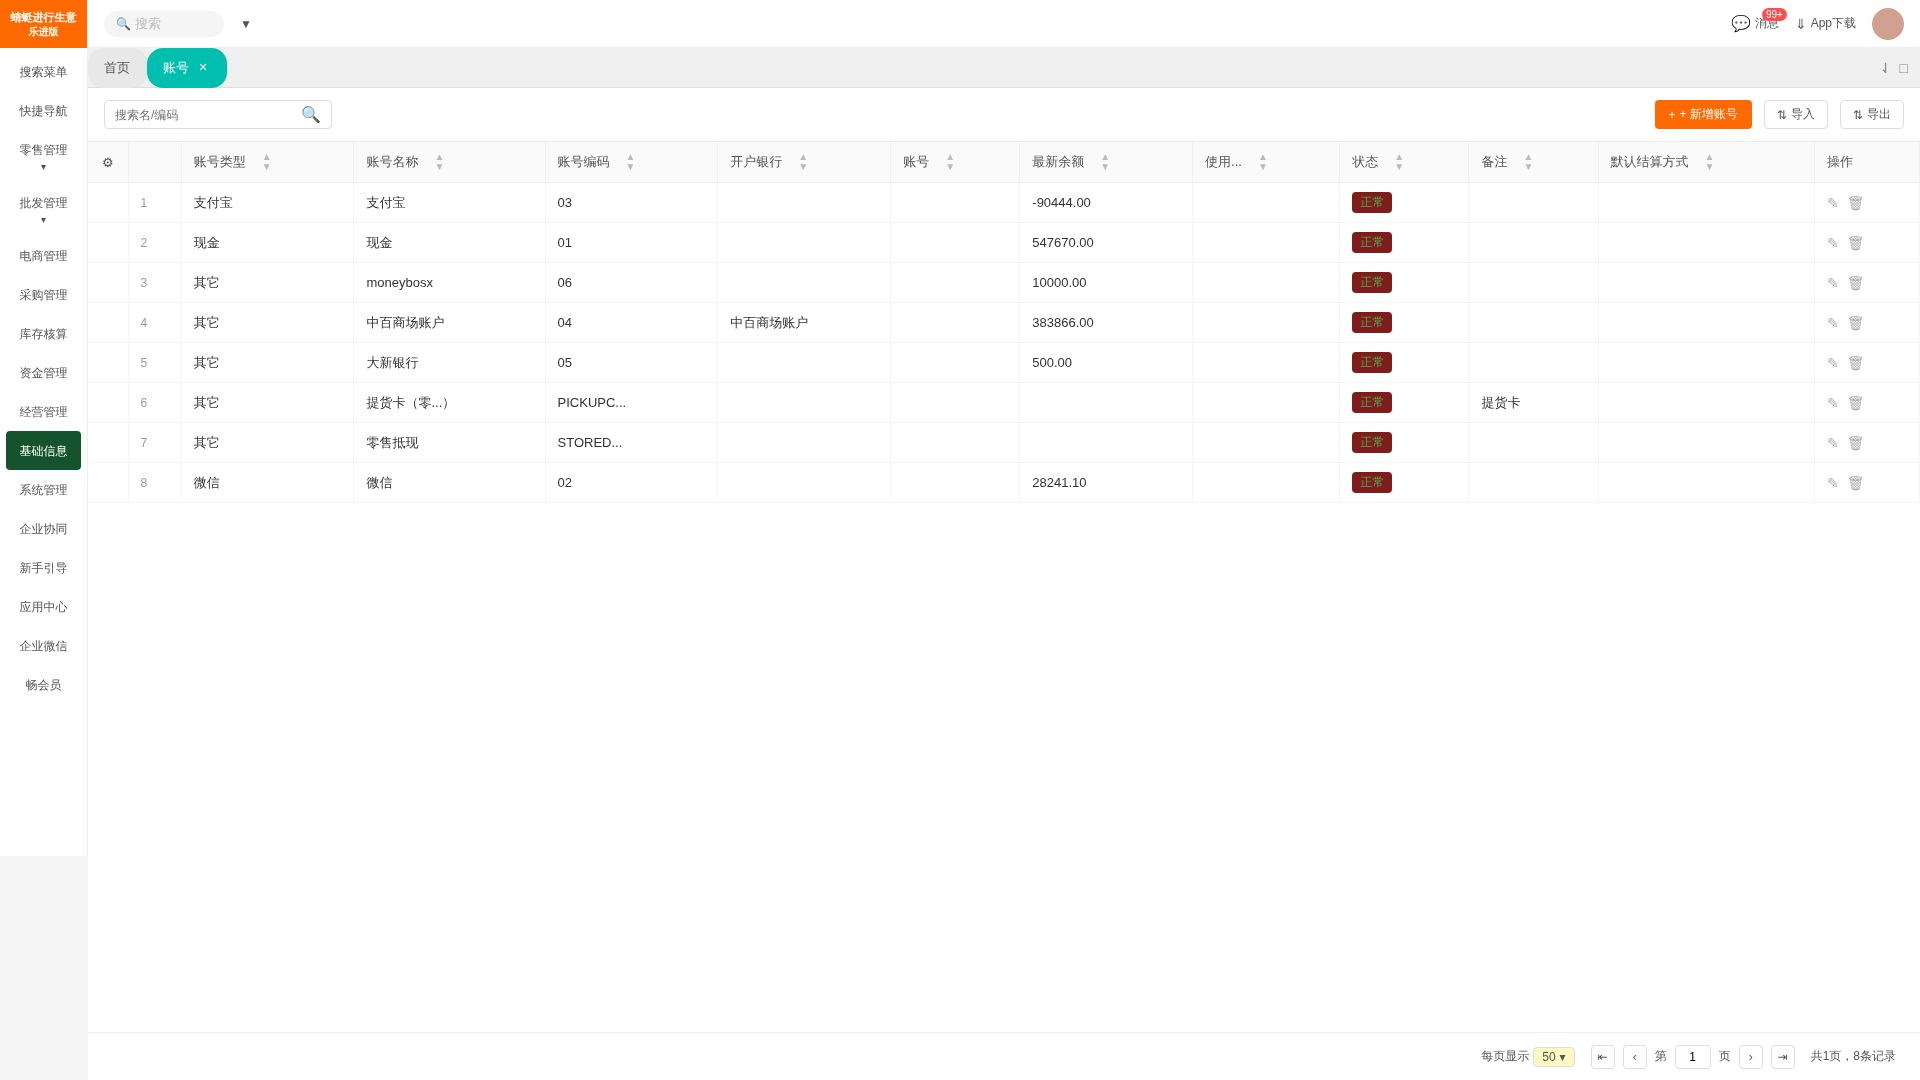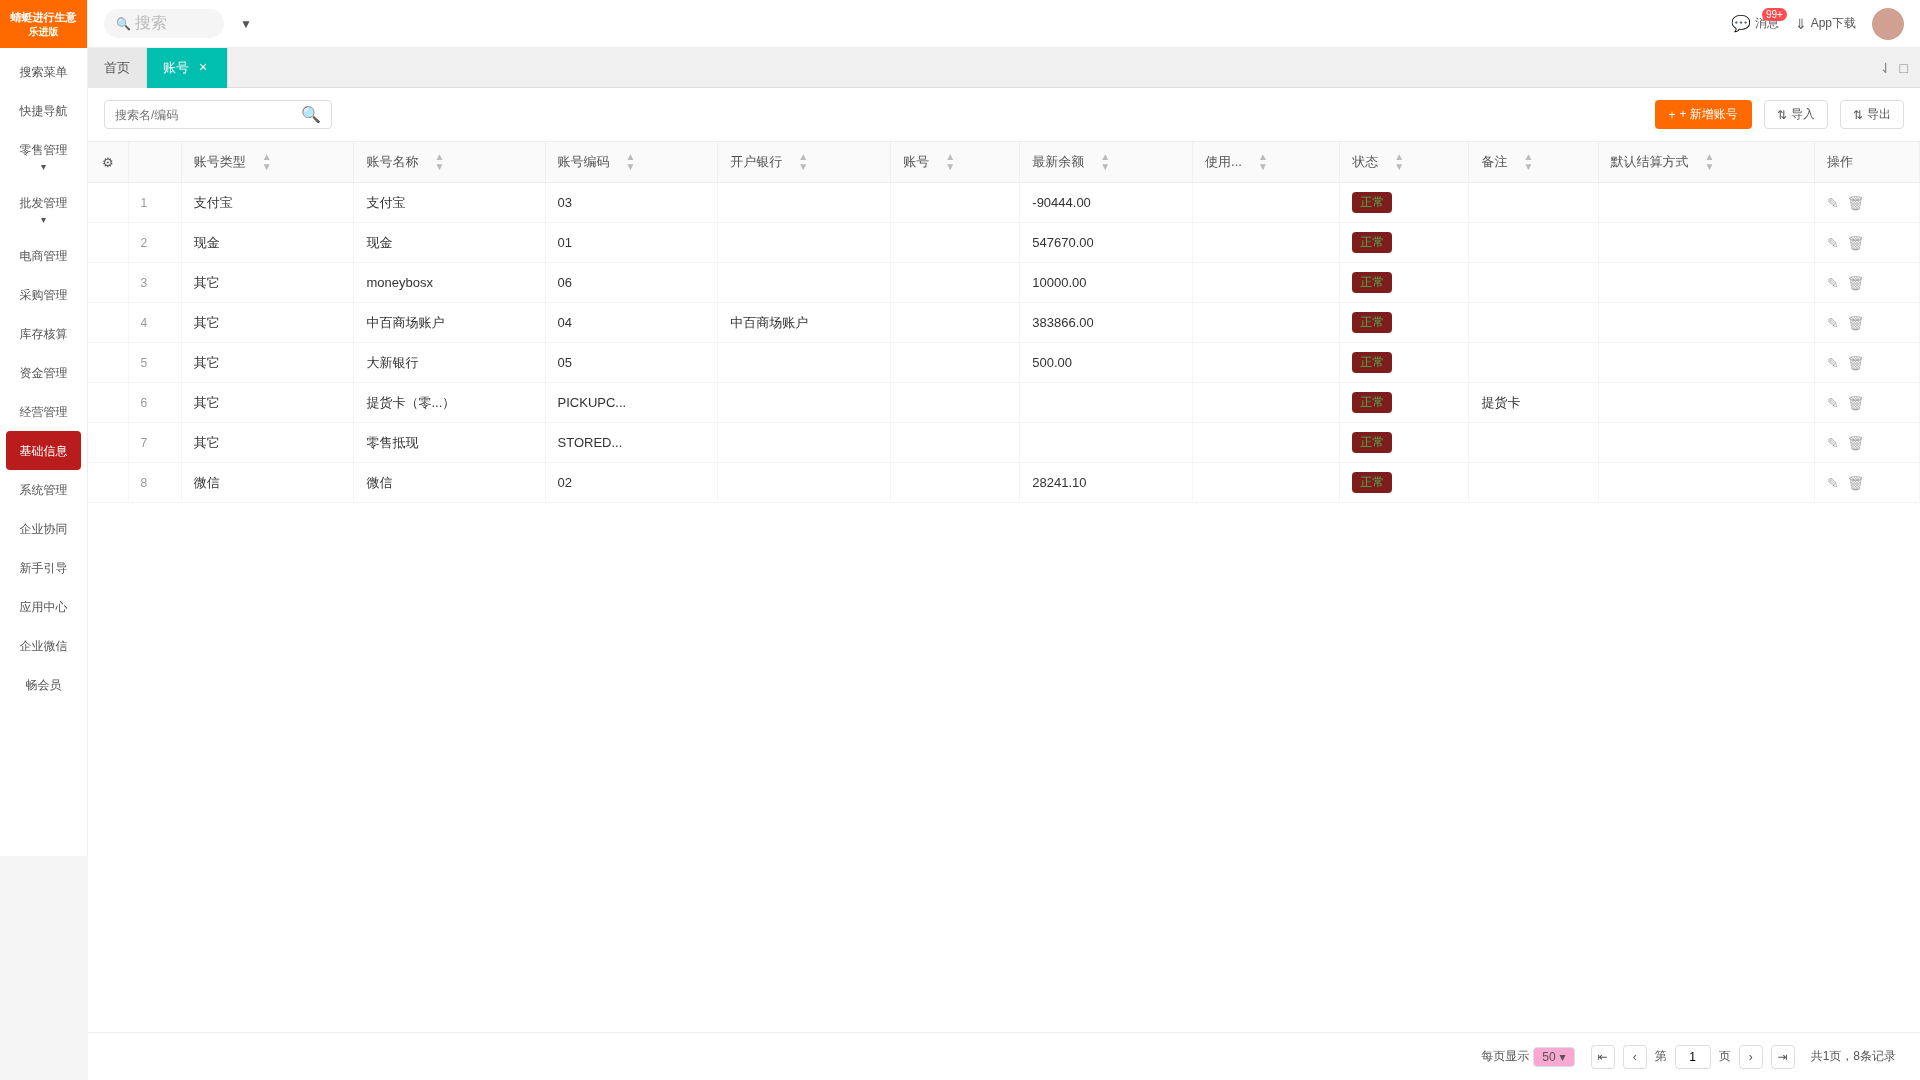--- a/index.html
+++ b/index.html
@@ -34,21 +34,21 @@
     }
     .sidebar-item {
       padding: 10px 0;
       text-align: center;
       font-size: 12px;
       color: #555;
       cursor: pointer;
       position: relative;
     }
     .sidebar-item.active {
-      background: #b91c1c;
+      background: #14532d;
       color: #fff;
       border-radius: 4px;
       margin: 0 6px;
     }
     .sidebar-item .item-label { display: block; margin-top: 2px; }
 
     
     .main {
       flex: 1;
       display: flex;
@@ -140,20 +140,21 @@
       height: 40px;
       display: flex;
       align-items: center;
       padding: 16px 16px;
       font-size: 13px;
       color: #555;
       cursor: pointer;
       border-right: 1px solid #ddd;
       background: #e8e8e8;
       gap: 6px;
+      border-radius: 16px;
     }
     .tab-item.active {
       background: #00bfae;
       color: #fff;
     }
     .tab-close {
       width: 16px;
       height: 16px;
       display: flex;
       align-items: center;
@@ -319,21 +320,21 @@
     }
     .select-box {
       border: 1px solid #ddd;
       border-radius: 4px;
       padding: 2px 8px;
       font-size: 12px;
       display: flex;
       align-items: center;
       gap: 4px;
       cursor: pointer;
-      background: #f9a8d4;
+      background: #fef9c3;
     }
     .pagination {
       display: flex;
       align-items: center;
       gap: 8px;
     }
     .page-btn {
       width: 24px;
       height: 24px;
       display: flex;
@@ -428,21 +429,21 @@
     </div>
   </div>
 </div>
 
 <div class="main">
 
   <div class="top-header">
     <div class="top-header-left">
       <div class="search-bar-top">
         <span style="color:#bbb;">🔍</span>
-        <span style="color:#bbb;font-size:16px;">搜索</span>
+        <span style="color:#bbb;font-size:13px;">搜索</span>
       </div>
       <div class="dropdown-btn">
         <span>▼</span>
       </div>
     </div>
     <div class="top-header-right">
       <div class="header-icon-btn">
         <span style="font-size:16px;">💬</span>
         <span>消息</span>
         <span class="badge">99+</span>

